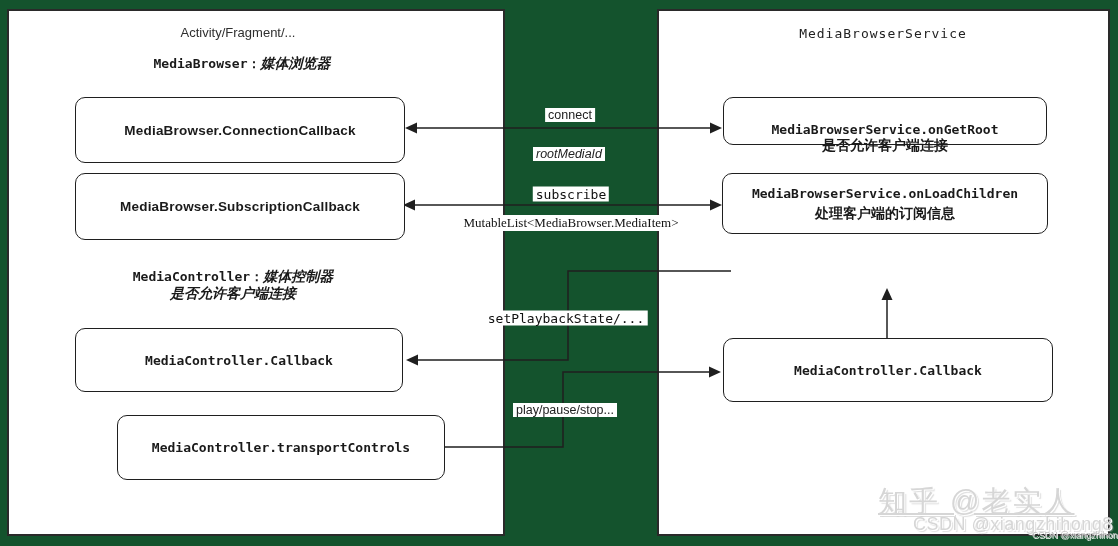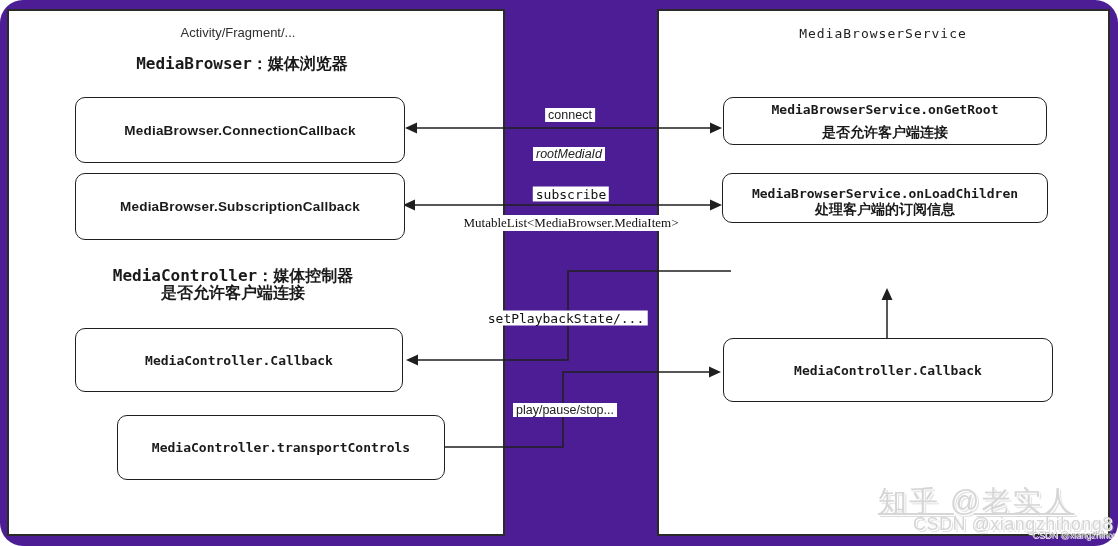--- a/index.html
+++ b/index.html
@@ -1,38 +1,38 @@
 <!DOCTYPE html>
 <html><head>
 <meta charset="utf-8">
 <style>
   html,body{margin:0;padding:0;background:#ffffff;}
   .canvas{
-    position:relative;width:1118px;height:546px;background:#4c1d95;overflow:hidden;
-    font-family:"Liberation Sans","DejaVu Sans",sans-serif;color:#1a1a1a;border-radius:23px;
+    position:relative;width:1118px;height:546px;background:#14532d;overflow:hidden;
+    font-family:"Liberation Sans","DejaVu Sans",sans-serif;color:#1a1a1a;
   }
   .panel{
     position:absolute;border:2px solid #2a2a2a;background:#ffffff;box-sizing:border-box;
   }
   .panel-client{left:7px;top:9px;width:498px;height:527px;}
   .panel-service{left:657px;top:9px;width:453px;height:527px;}
   svg.wires{position:absolute;left:0;top:0;width:1118px;height:546px;pointer-events:none;}
   .node{
     position:absolute;border:1.6px solid #1f1f1f;border-radius:10px;background:#ffffff;
     box-sizing:border-box;display:flex;flex-direction:column;align-items:center;justify-content:center;
   }
   .t-sans{font-family:"Liberation Sans","DejaVu Sans",sans-serif;}
   .node .lbl-sans{font-weight:700;font-size:13.5px;letter-spacing:.2px;}
   .node .lbl-mono{font-family:"DejaVu Sans Mono","Liberation Mono",monospace;font-weight:700;font-size:13px;}
   .node .lbl-cn{font-weight:700;font-size:14px;margin-top:12px;}
   .float{position:absolute;transform:translate(-50%,-50%);white-space:nowrap;background:#ffffff;padding:0 3px;}
   .title{font-size:13px;color:#2f2f2f;}
   .title-mono{font-family:"DejaVu Sans Mono","Liberation Mono",monospace;font-size:13px;letter-spacing:1px;color:#222;}
-  .heading .code{font-family:"DejaVu Sans Mono","Liberation Mono",monospace;font-weight:700;font-size:16px;}
-  .heading .cn{font-weight:700;font-size:16px;}
+  .heading .code{font-family:"DejaVu Sans Mono","Liberation Mono",monospace;font-weight:700;font-size:13px;}
+  .heading .cn{font-weight:700;font-size:14px;font-style:italic;}
   .heading{text-align:center;line-height:17px;}
   .conn-lbl-sans{font-size:12.5px;color:#222;}
   .conn-lbl-mono{font-family:"DejaVu Sans Mono","Liberation Mono",monospace;font-size:13px;color:#111;}
   .wm{position:absolute;white-space:nowrap;color:#d6d6d6;text-shadow:1px 1px 0 #ffffff,2px 2px 1px rgba(180,180,180,.45);}
   .wm-zhihu{left:878px;top:482px;font-size:29px;letter-spacing:2px;font-weight:500;text-decoration:underline;}
   .wm-csdn{left:913px;top:514px;font-size:18px;letter-spacing:.5px;}
   .wm-tiny{left:1032px;top:530px;font-size:9px;color:#bdbdbd;text-shadow:1px 1px 0 #fff;}
 </style>
 </head>
 <body>
@@ -90,26 +90,26 @@
   <div class="node" style="left:75px;top:328px;width:328px;height:64px;">
     <span class="lbl-mono">MediaController.Callback</span>
   </div>
 
   <div class="node" style="left:77px;top:415px;width:328px;height:65px;margin-left:40px;">
     <span class="lbl-mono">MediaController.transportControls</span>
   </div>
 
   <div class="float title-mono" style="left:883px;top:33px;">MediaBrowserService</div>
 
-  <div class="node" style="left:723px;top:97px;width:324px;height:48px;padding:0 0;justify-content:space-between;">
+  <div class="node" style="left:723px;top:97px;width:324px;height:48px;padding:20px 0;justify-content:space-between;">
     <span class="lbl-mono" style="margin-top:4px;">MediaBrowserService.onGetRoot</span>
     <span class="lbl-cn" style="margin:0 0 2px 0;">是否允许客户端连接</span>
   </div>
 
-  <div class="node" style="left:722px;top:173px;width:326px;height:50px;padding:8px 12px;justify-content:space-between;">
+  <div class="node" style="left:722px;top:173px;width:326px;height:61px;padding:8px 12px;justify-content:space-between;">
     <span class="lbl-mono" style="margin-top:4px;">MediaBrowserService.onLoadChildren</span>
     <span class="lbl-cn" style="margin:0 0 2px 0;">处理客户端的订阅信息</span>
   </div>
 
 
   <div class="node" style="left:723px;top:338px;width:330px;height:64px;">
     <span class="lbl-mono">MediaController.Callback</span>
   </div>
 
   <div class="float conn-lbl-sans" style="left:570px;top:115px;">connect</div>

